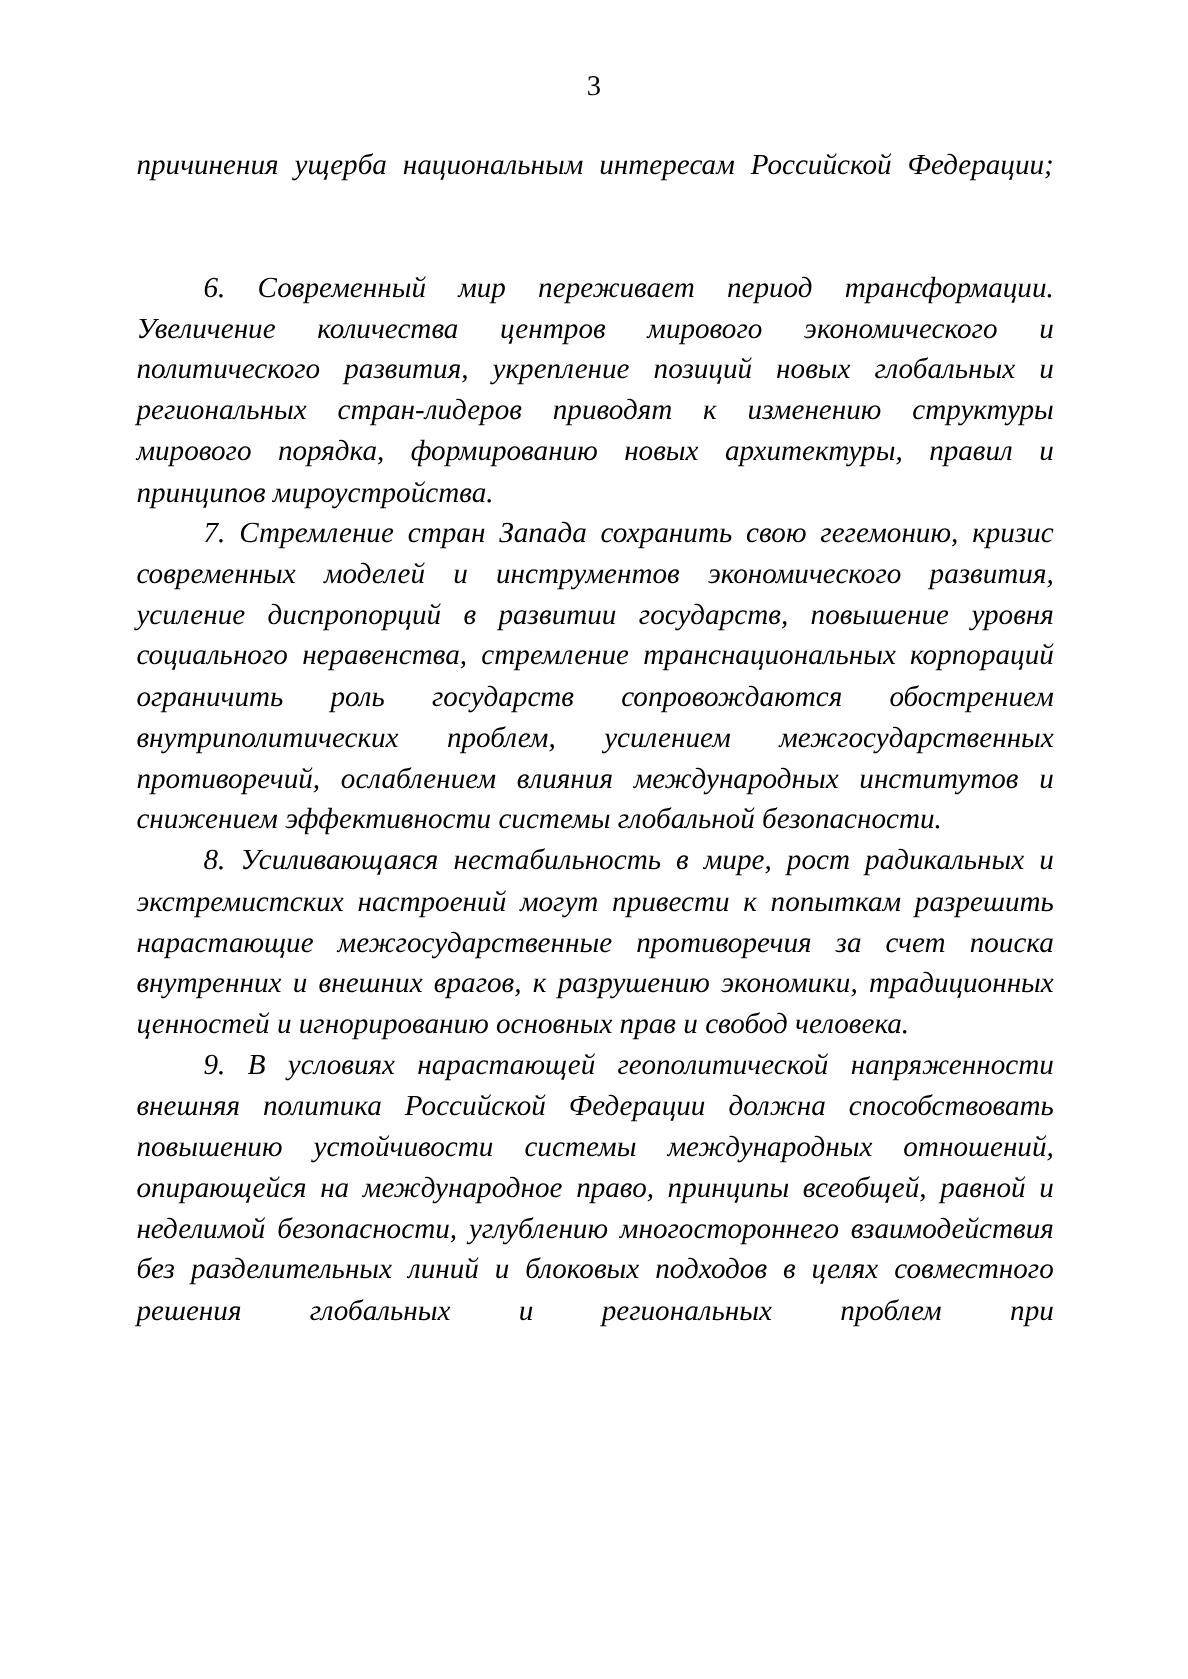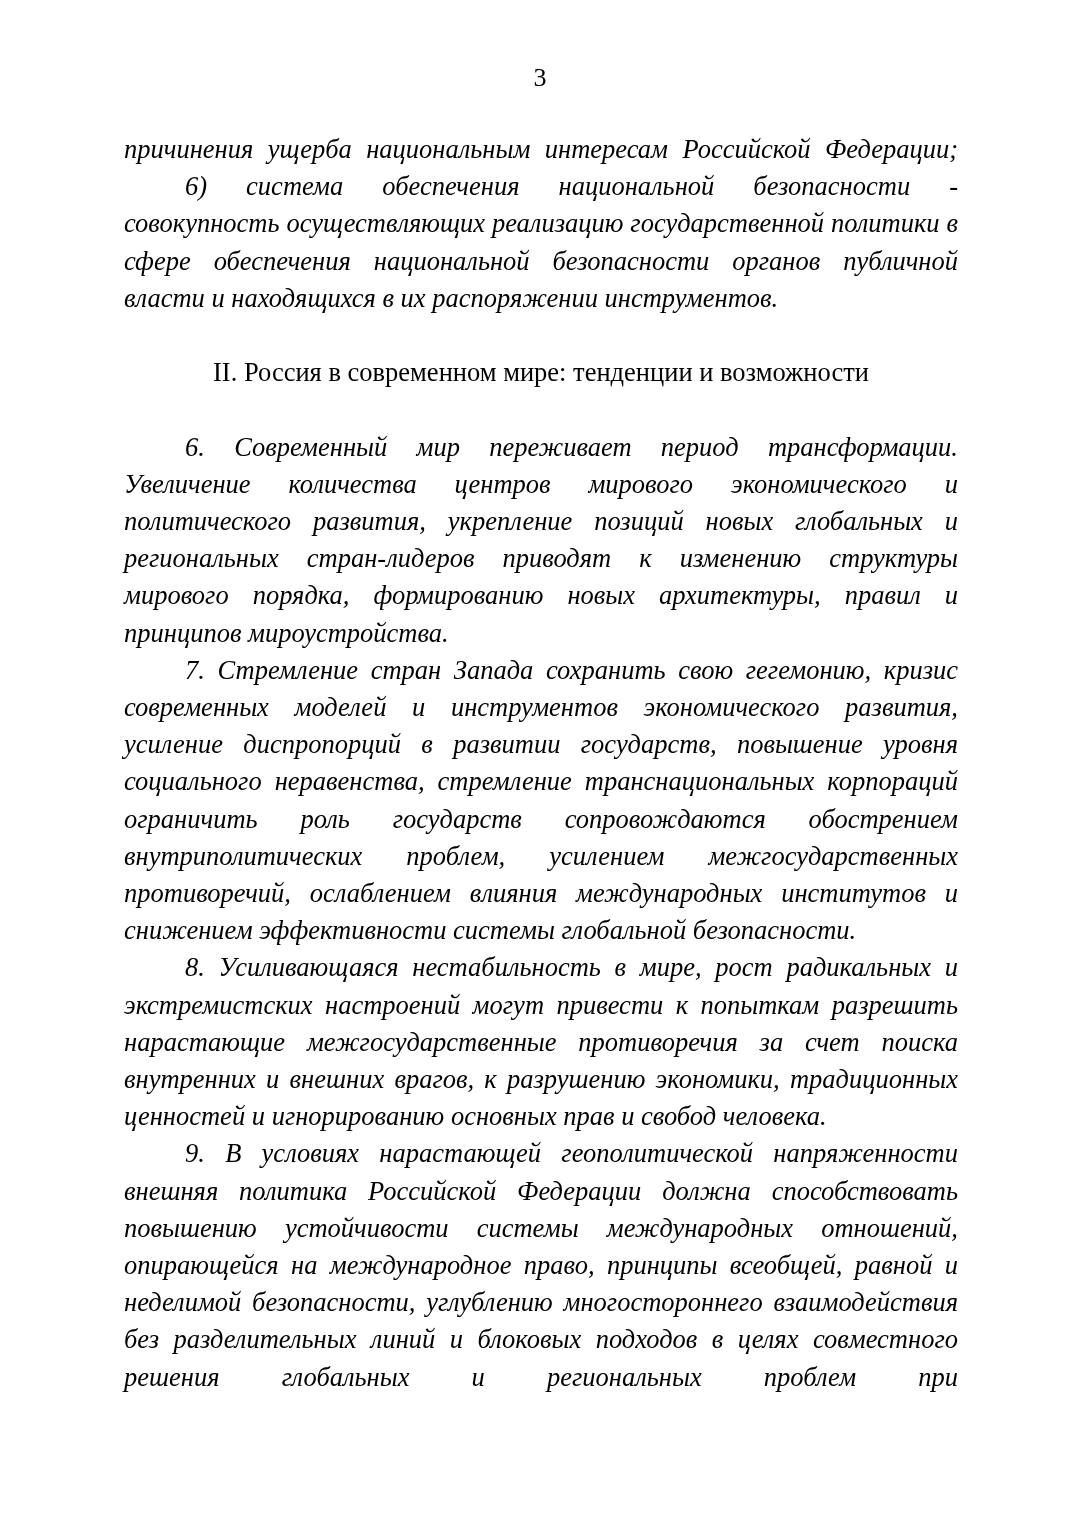--- a/index.html
+++ b/index.html
@@ -72,25 +72,23 @@
 <body>
 
 <div class="page">
 
   <div class="page-number">3</div>
 
   <div class="body-block">
 
     <p class="para stretch-last">причинения ущерба национальным интересам Российской Федерации;</p>
 
-    <p class="para indent">6) система обеспечения национальной безопасности - совокупность осуществляющих реализацию государственной политики в сфере обеспечения национальной безопасности органов публичной власти и находящихся в их распоряжении инструментов.</p>
 
     <div class="spacer-line"></div>
 
-    <h2 class="section-heading">II. Россия в современном мире: тенденции и возможности</h2>
 
     <div class="spacer-line"></div>
 
     <p class="para indent">6. Современный мир переживает период трансформации. Увеличение количества центров мирового экономического и политического развития, укрепление позиций новых глобальных и региональных стран-лидеров приводят к изменению структуры мирового порядка, формированию новых архитектуры, правил и принципов мироустройства.</p>
 
     <p class="para indent">7. Стремление стран Запада сохранить свою гегемонию, кризис современных моделей и инструментов экономического развития, усиление диспропорций в развитии государств, повышение уровня социального неравенства, стремление транснациональных корпораций ограничить роль государств сопровождаются обострением внутриполитических проблем, усилением межгосударственных противоречий, ослаблением влияния международных институтов и снижением эффективности системы глобальной безопасности.</p>
 
     <p class="para indent">8. Усиливающаяся нестабильность в мире, рост радикальных и экстремистских настроений могут привести к попыткам разрешить нарастающие межгосударственные противоречия за счет поиска внутренних и внешних врагов, к разрушению экономики, традиционных ценностей и игнорированию основных прав и свобод человека.</p>
 
     <p class="para indent stretch-last">9. В условиях нарастающей геополитической напряженности внешняя политика Российской Федерации должна способствовать повышению устойчивости системы международных отношений, опирающейся на международное право, принципы всеобщей, равной и неделимой безопасности, углублению многостороннего взаимодействия без разделительных линий и блоковых подходов в целях совместного решения глобальных и региональных проблем при</p>

